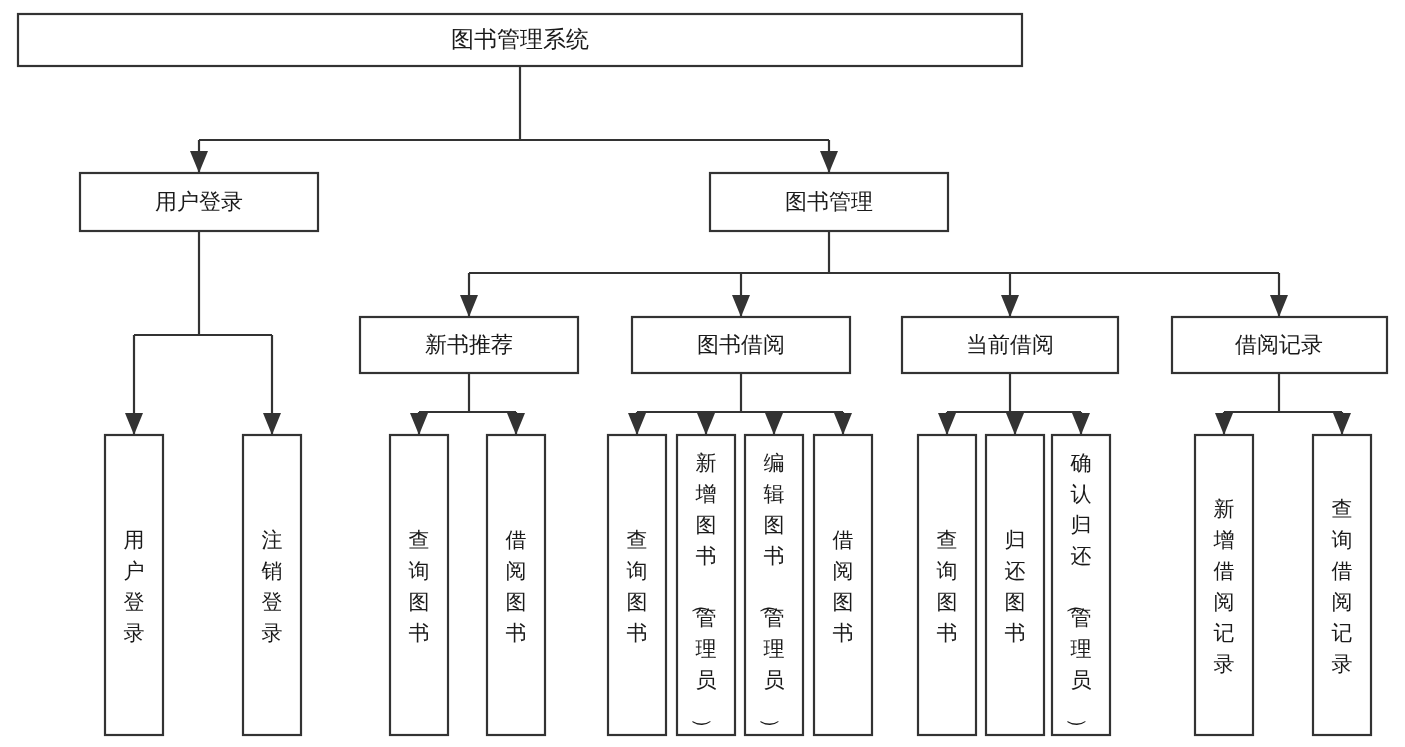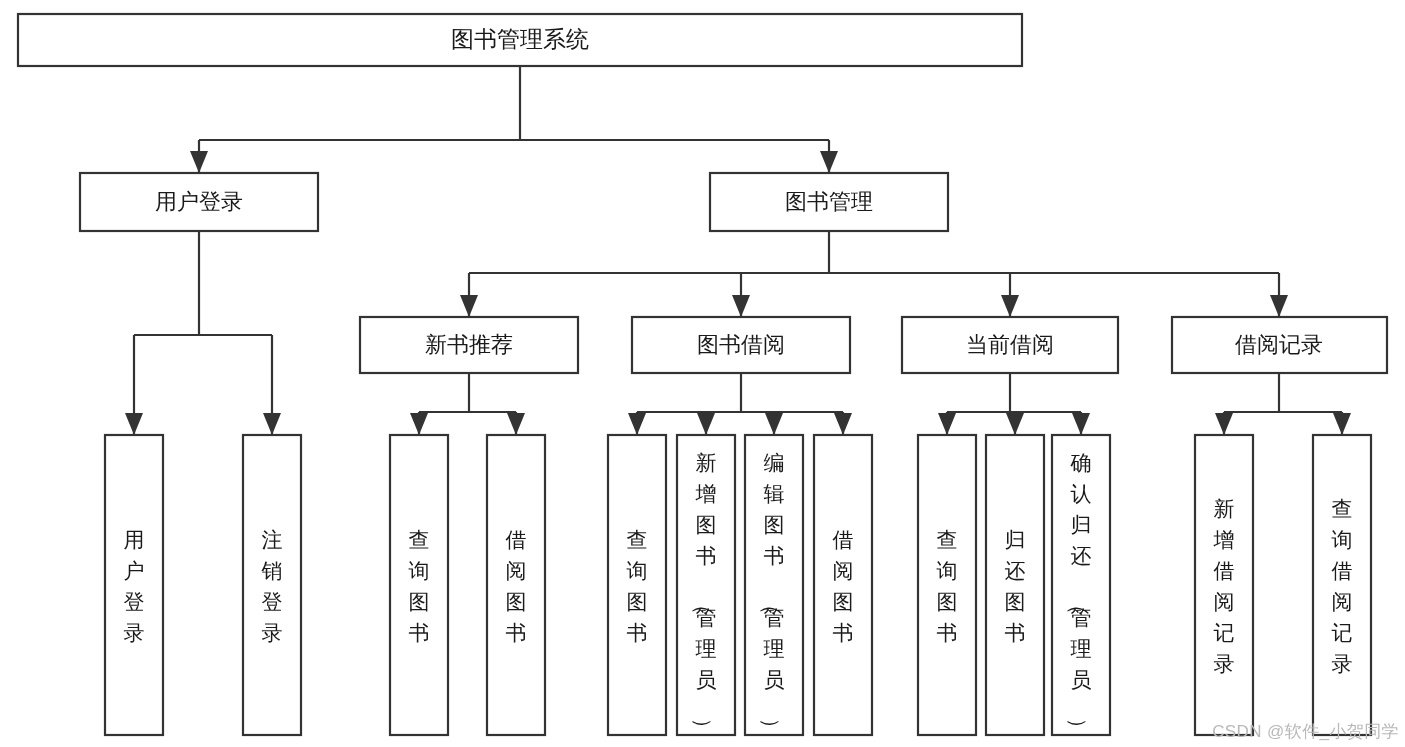--- a/index.html
+++ b/index.html
@@ -199,14 +199,13 @@
         <g>
           <rect x="1195" y="435" width="58" height="300" class="node-box"></rect>
           <text x="1224" y="516.18" class="leaf-label"><tspan x="1224" dy="0">新</tspan><tspan x="1224" dy="31">增</tspan><tspan x="1224" dy="31">借</tspan><tspan x="1224" dy="31">阅</tspan><tspan x="1224" dy="31">记</tspan><tspan x="1224" dy="31">录</tspan></text>
         </g>
         <g>
           <rect x="1313" y="435" width="58" height="300" class="node-box"></rect>
           <text x="1342" y="516.18" class="leaf-label"><tspan x="1342" dy="0">查</tspan><tspan x="1342" dy="31">询</tspan><tspan x="1342" dy="31">借</tspan><tspan x="1342" dy="31">阅</tspan><tspan x="1342" dy="31">记</tspan><tspan x="1342" dy="31">录</tspan></text>
         </g>
       </g>
   </svg>
-  <div class="watermark">CSDN @软件_小贺同学</div>
 </div>
 
 </body></html>

